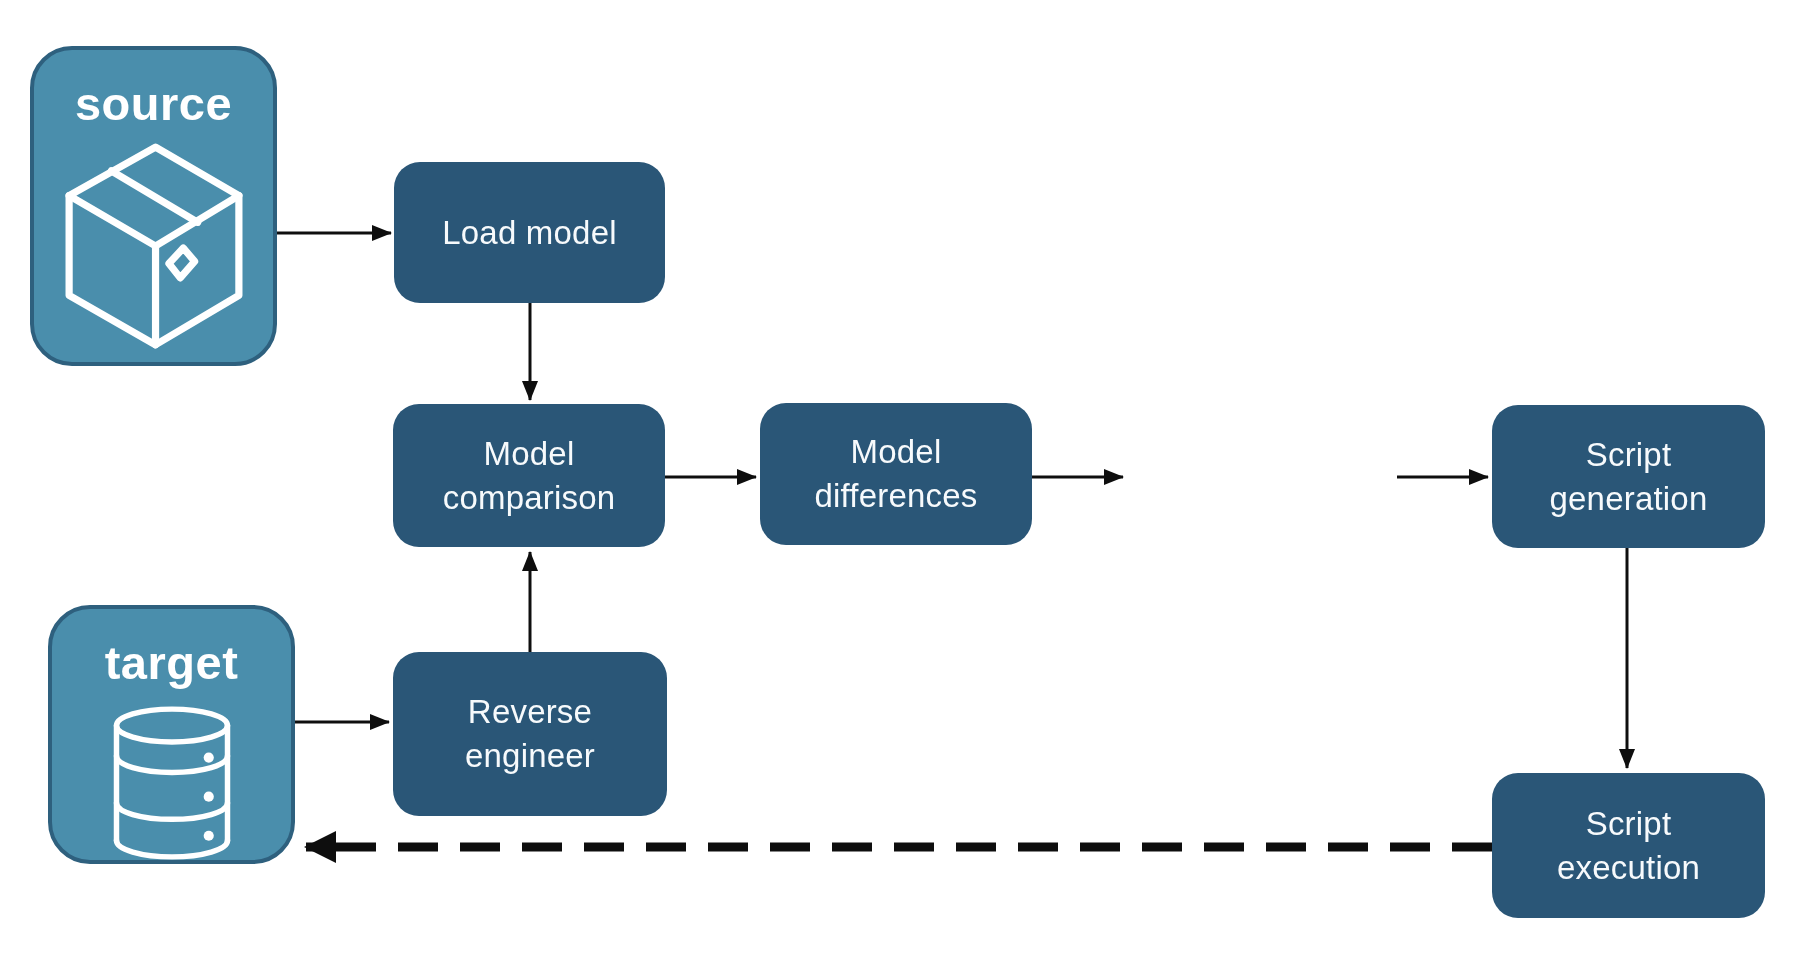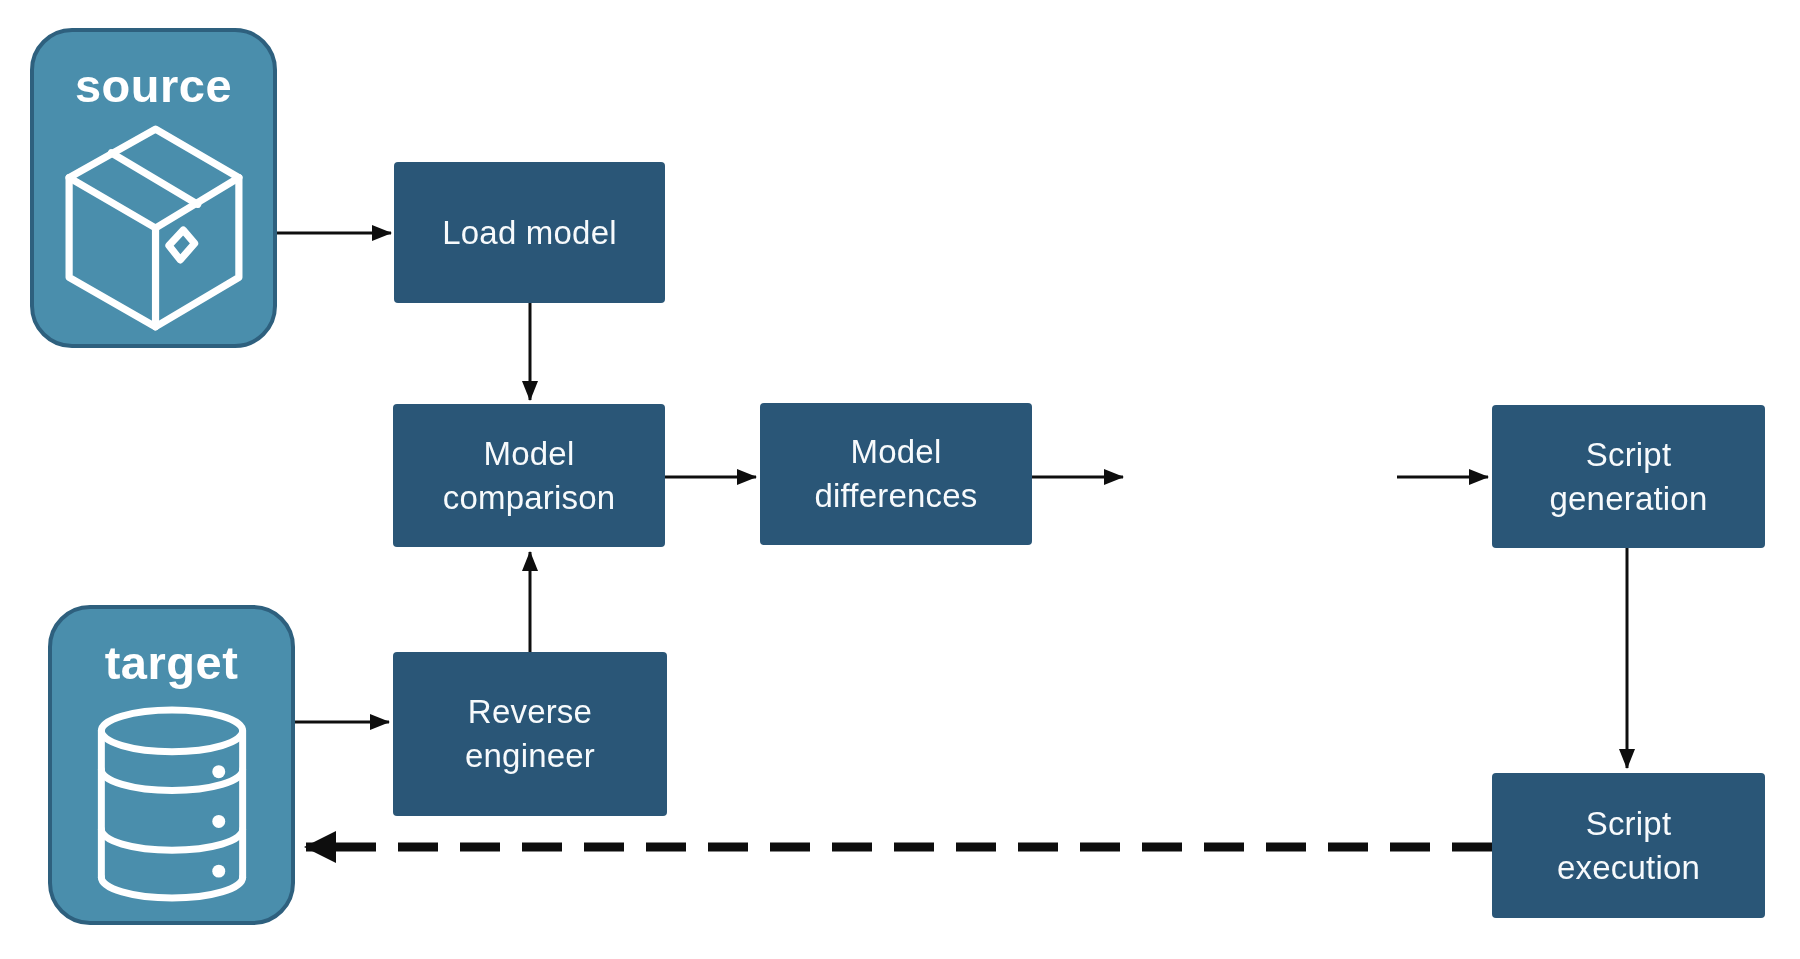--- a/index.html
+++ b/index.html
@@ -18,21 +18,21 @@
     position:absolute; left:0; top:0;
     width:1800px; height:959px;
   }
   .edge { stroke:#0e0e0e; stroke-width:3; fill:none; }
   .edge.dashed { stroke-width:9; stroke-dasharray:40 22; }
 
   
   .node {
     position:absolute;
     background:#2a5677;
-    border-radius:4px;
+    border-radius:26px;
     display:flex; align-items:center; justify-content:center;
     color:#f7fafc;
     font-size:33px;
     line-height:1.32;
     text-align:center;
     white-space:pre-line;
     letter-spacing:0.2px;
   }
   #load-model        { left:394px;  top:162px; width:271px; height:141px; }
   #model-comparison  { left:393px;  top:404px; width:272px; height:143px; }
@@ -43,22 +43,22 @@
   #script-execution  { left:1492px; top:773px; width:273px; height:145px; }
 
   
   .entity {
     position:absolute;
     background:#4a8eac;
     border:4px solid #2e607e;
     border-radius:42px;
     display:flex; flex-direction:column; align-items:center;
   }
-  #source { left:30px; top:28px;  width:247px; height:320px; }
-  #target { left:48px; top:605px; width:247px; height:320px; }
+  #source { left:30px; top:46px;  width:247px; height:320px; }
+  #target { left:48px; top:605px; width:247px; height:259px; }
 
   .entity-label {
     margin-top:26px;
     color:#ffffff;
     font-weight:bold;
     font-size:47px;
     letter-spacing:0.5px;
   }
   .entity-icon { display:block; }
   #source .entity-icon { margin-top:12px; }

